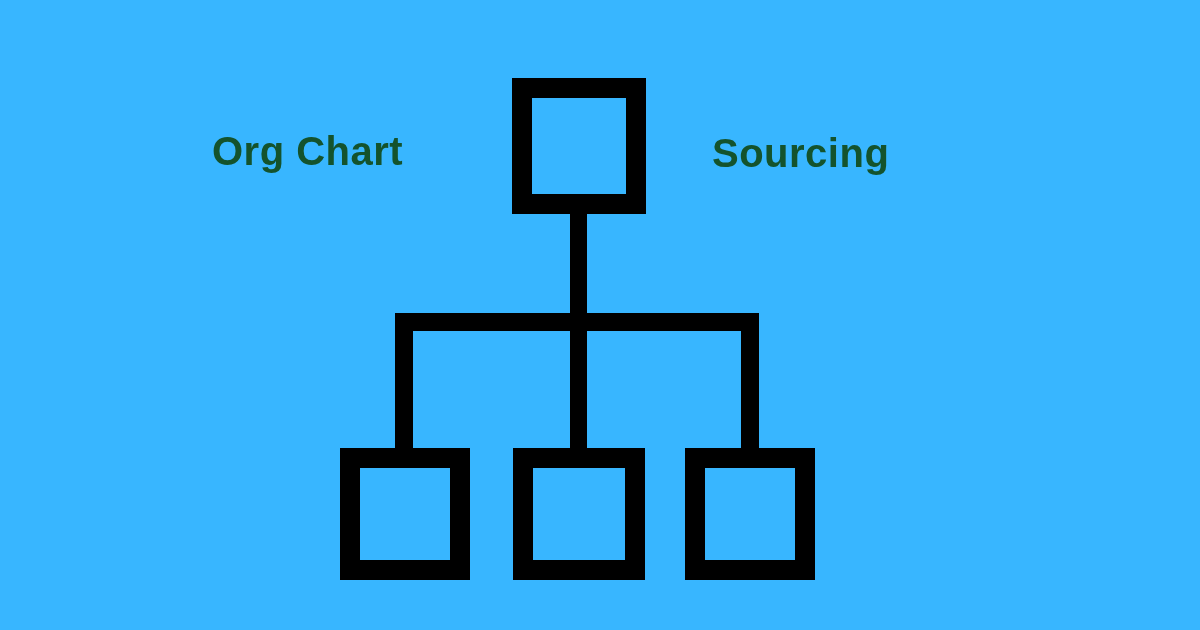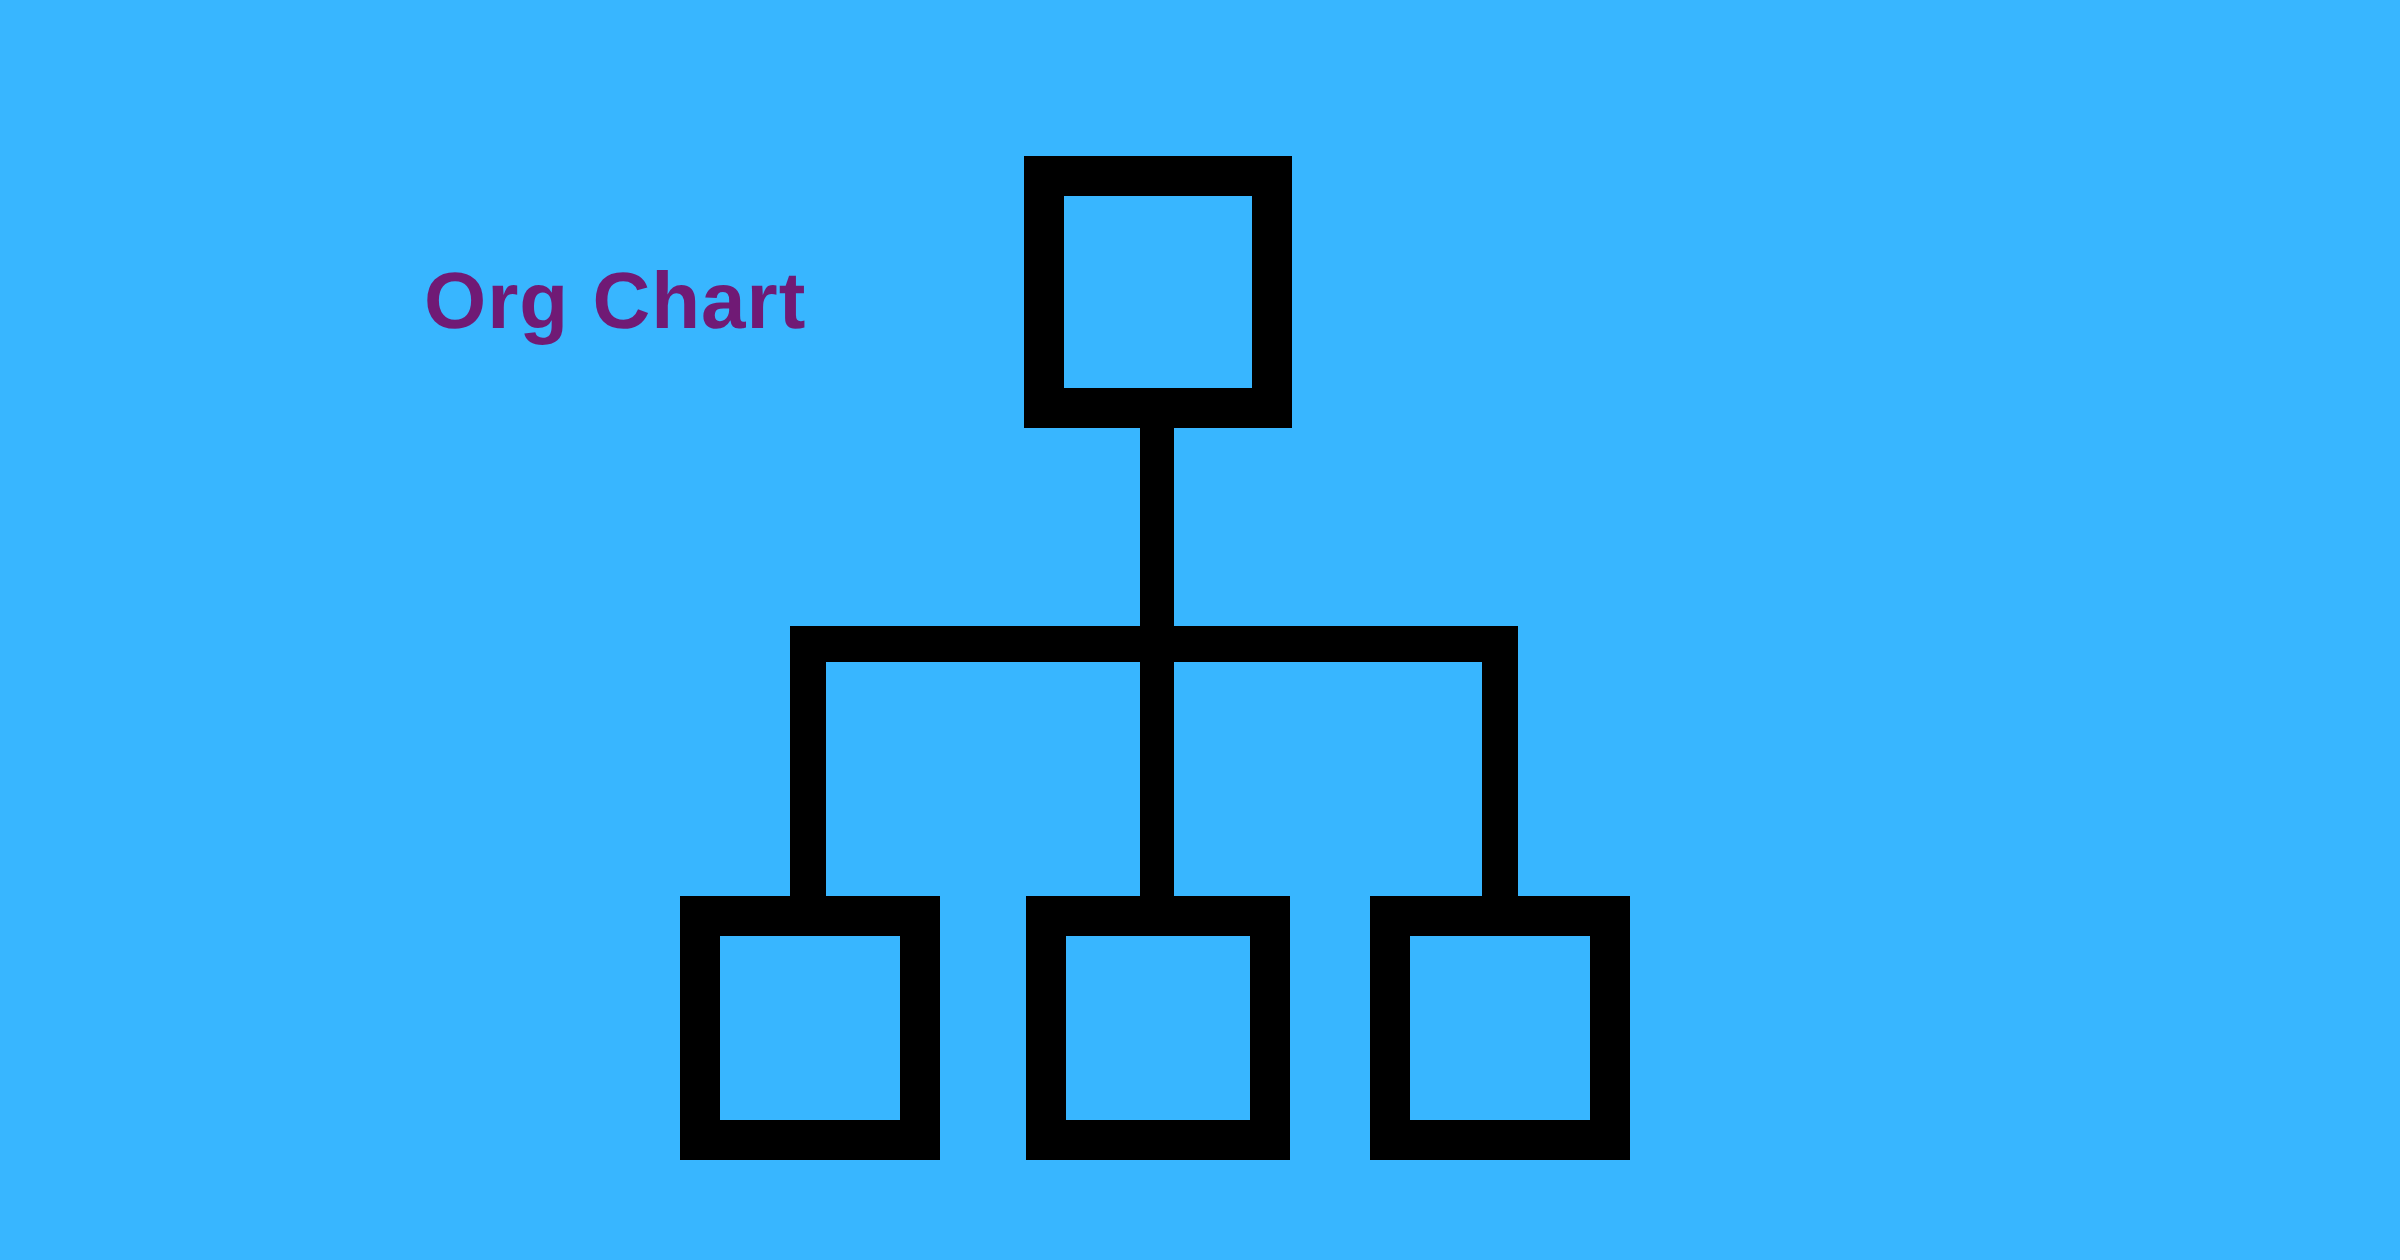--- a/index.html
+++ b/index.html
@@ -13,21 +13,21 @@
     position: relative;
     width: 1200px;
     height: 630px;
     background: #38B6FF;
     overflow: hidden;
   }
   .caption {
     position: absolute;
     font-size: 40px;
     font-weight: 700;
-    color: #701a75;
+    color: #14532d;
     letter-spacing: 0.5px;
     line-height: 1;
     white-space: nowrap;
   }
   .caption.left {
     left: 212px;
     top: 131px;
   }
   .caption.right {
     left: 712px;
@@ -41,20 +41,21 @@
     height: 630px;
   }
 </style>
 </head>
 <body>
 
 <div class="banner">
 
   <div class="caption left">Org Chart</div>
 
+  <div class="caption right">Sourcing</div>
 
   <svg class="orgchart-svg" viewBox="0 0 1200 630" aria-hidden="true">
 
     <rect x="570" y="205" width="17" height="126" fill="#000000"></rect>
 
     <rect x="395" y="313" width="364" height="18" fill="#000000"></rect>
 
     <rect x="395" y="313" width="18" height="150" fill="#000000"></rect>
 
     <rect x="570" y="313" width="17" height="150" fill="#000000"></rect>

